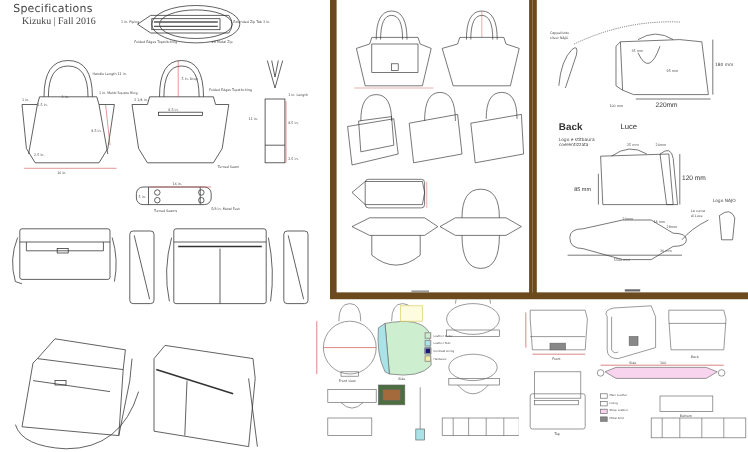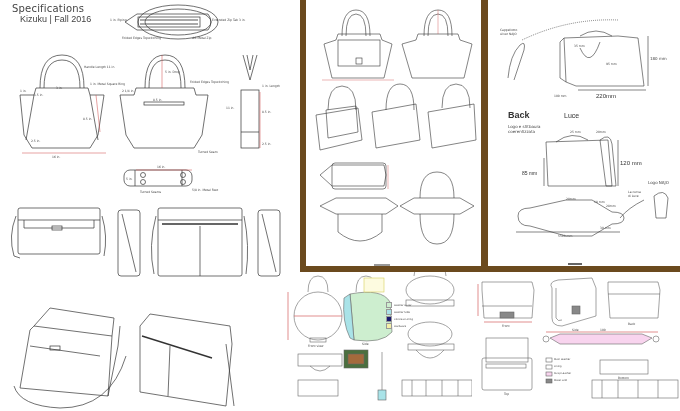--- a/index.html
+++ b/index.html
@@ -1,20 +1,20 @@
 <!DOCTYPE html>
 <html><head>
 <meta charset="utf-8">
 <style>
   html,body{margin:0;padding:0;background:#fff;}
   body{width:680px;height:411px;position:relative;overflow:hidden;font-family:"Liberation Sans",sans-serif;}
   .panel{position:absolute;overflow:hidden;}
   .lbl{position:absolute;font-family:"DejaVu Sans",sans-serif;font-size:3px;color:#444;white-space:nowrap;}
   .title1{position:absolute;left:12px;top:3px;font-size:10px;color:#444;font-family:"DejaVu Sans",sans-serif;letter-spacing:0.2px;}
-  .title2{position:absolute;left:20px;top:14px;font-size:9px;color:#444;font-family:Liberation Sans, sans-serif;}
+  .title2{position:absolute;left:20px;top:14px;font-size:9px;color:#444;font-family:Liberation Serif, serif;}
   .bigtxt{position:absolute;font-family:"Liberation Sans",sans-serif;color:#333;white-space:nowrap;}
   svg{position:absolute;left:0;top:0;}
 </style>
 </head>
 <body>
 
 <div class="panel" style="left:0;top:0;width:300px;height:196px;background:#fff;">
   <div class="title1">Specifications</div>
   <div class="title2">Kizuku | Fall 2016</div>
   <svg width="300" height="196">

